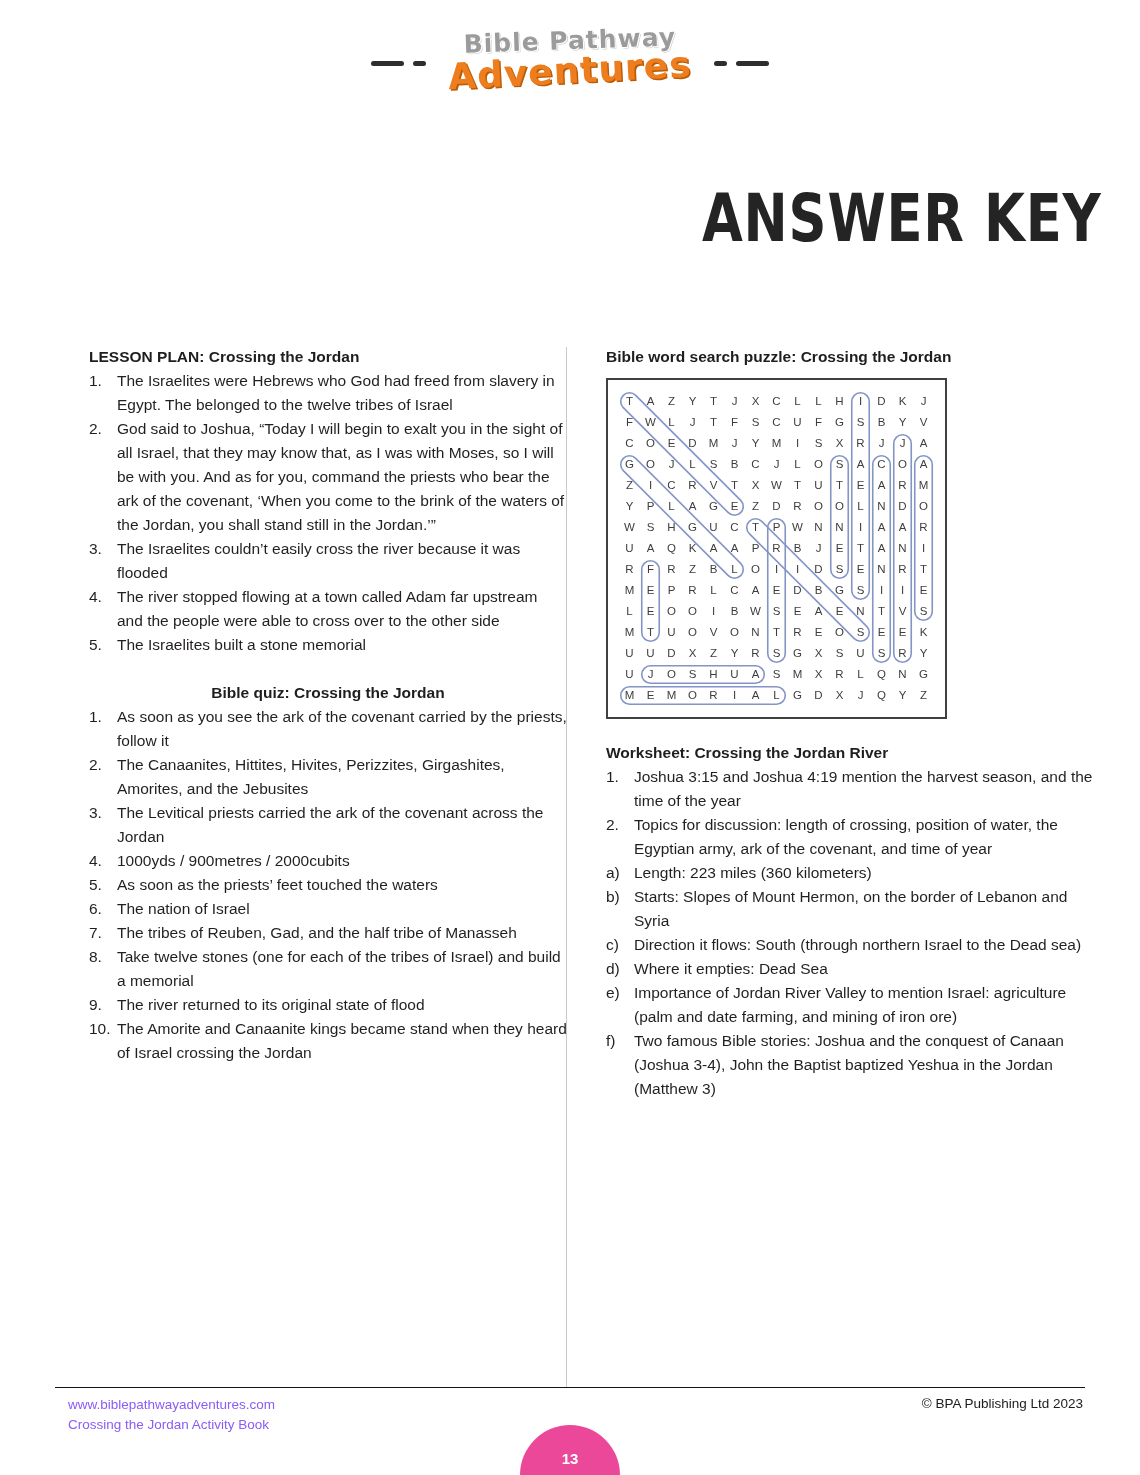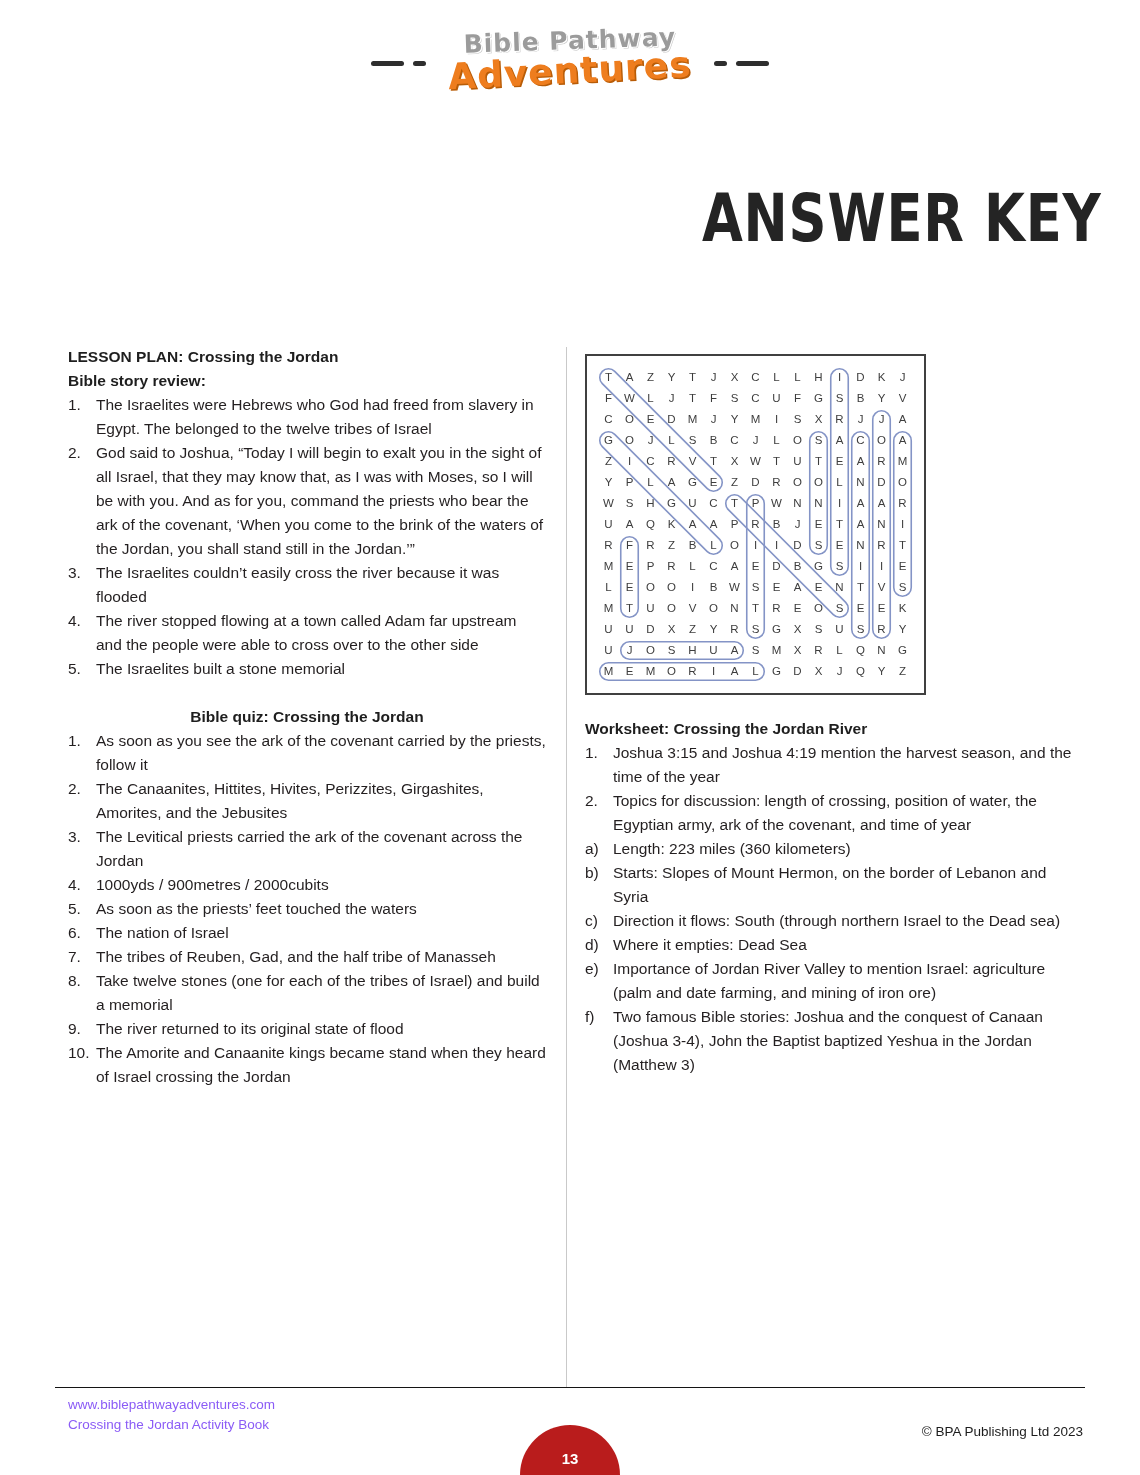--- a/index.html
+++ b/index.html
@@ -14,41 +14,41 @@
   .bar.long { width:33px; } .bar.short { width:13px; }
   .logo-text { text-align:center; }
   .logo-line1 { font-family:"DejaVu Sans",sans-serif; font-weight:bold; font-size:25px; color:#9b9b9b; letter-spacing:1px; transform:rotate(-2deg); text-shadow:1px 1px 0 #ffffff, 1.5px 1.5px 0 #c9c9c9; }
   .logo-line2 { font-family:"DejaVu Sans",sans-serif; font-weight:bold; font-size:36px; color:#ee7d1e; letter-spacing:1px; margin-top:-5px; transform:rotate(-3deg); text-shadow:1.5px 1.5px 0 #b85c07; }
 
   
   .title { position:absolute; top:180px; left:12px; width:100%; text-align:right; }
   .title-inner { display:inline-block; font-family:"DejaVu Sans",sans-serif; font-weight:bold; font-size:66px; color:#242424; transform:scaleX(0.8); letter-spacing:1px; }
 
   
-  .col { position:absolute; top:345px; font-size:15.5px; line-height:24px; }
+  .col { position:absolute; top:345px; font-size:15.5px; line-height:24px;margin-left:21px; }
   .col.left  { left:68px;  width:478px; }
   .col.right { left:585px; width:498px; }
   .divider { position:absolute; left:566px; top:347px; width:1px; height:1040px; background:#c9c9c9; }
   h2.hd { font-size:15.5px; font-weight:bold; line-height:24px; color:#1e1e1e; }
   .section-gap { margin-top:24px;text-align:center; }
   .li { display:flex; }
   .li .n { flex:none; width:28px; }
   .li .t { flex:1; }
 
   
   .ws-box { position:relative; width:341px; border:2px solid #404040; padding:11px; margin:9px 0 22px 0; background:#fff; }
   #ws-grid { display:grid; grid-template-columns:repeat(15, 21px); grid-auto-rows:21px; }
   .ws-cell { text-align:center; line-height:21px; font-size:11.5px; color:#3d3d3d; font-family:"Liberation Sans",sans-serif; }
   #ws-overlay { position:absolute; left:11px; top:11px; pointer-events:none; }
 
   
   .footer-line { position:absolute; left:55px; right:55px; top:1387px; border-top:1.5px solid #141414; }
   .footer-left { position:absolute; left:68px; top:1395px; font-size:13.5px; line-height:20px; color:#8b5cf6; }
-  .footer-right { position:absolute; right:57px; top:1396px; font-size:13.5px; color:#1c1c1c;margin-top:28px; }
-  .page-circle { position:absolute; bottom:0; left:50%; transform:translateX(-50%); width:100px; height:50px; background:#b91c1c; border-radius:100px 100px 0 0; display:flex; align-items:center; justify-content:center; padding-top:16px; }
+  .footer-right { position:absolute; right:57px; top:1396px; font-size:13.5px; color:#1c1c1c; }
+  .page-circle { position:absolute; bottom:0; left:50%; transform:translateX(-50%); width:100px; height:50px; background:#ec4899; border-radius:100px 100px 0 0; display:flex; align-items:center; justify-content:center; padding-top:16px; }
   .page-circle span { color:#ffffff; font-weight:bold; font-size:15px; }
 </style>
 </head>
 <body>
 
 <div class="page">
 
   <div class="logo-row">
     <span class="dashes">
       <span class="bar long"></span>
@@ -63,21 +63,20 @@
       <span class="bar long"></span>
     </span>
   </div>
 
   <h1 class="title"><span class="title-inner">ANSWER KEY</span></h1>
 
   <div class="divider"></div>
 
   <section class="col left">
     <h2 class="hd">LESSON PLAN: Crossing the Jordan</h2>
-    <h2 class="hd">Bible story review:</h2>
 
     <div class="li">
         <span class="n">1.</span>
         <span class="t">The Israelites were Hebrews who God had freed from slavery in Egypt. The belonged to the twelve tribes of Israel</span>
       </div>
     <div class="li">
         <span class="n">2.</span>
         <span class="t">God said to Joshua, “Today I will begin to exalt you in the sight of all Israel, that they may know that, as I was with Moses, so I will be with you. And as for you, command the priests who bear the ark of the covenant, ‘When you come to the brink of the waters of the Jordan, you shall stand still in the Jordan.’”</span>
       </div>
     <div class="li">
@@ -130,20 +129,21 @@
         <span class="n">9.</span>
         <span class="t">The river returned to its original state of flood</span>
       </div>
     <div class="li">
         <span class="n">10.</span>
         <span class="t">The Amorite and Canaanite kings became stand when they heard of Israel crossing the Jordan</span>
       </div>
   </section>
 
   <section class="col right">
+    <h2 class="hd">Bible word search puzzle: Crossing the Jordan</h2>
 
     <div class="ws-box">
       <div id="ws-grid">
           <span class="ws-cell">T</span>
           <span class="ws-cell">A</span>
           <span class="ws-cell">Z</span>
           <span class="ws-cell">Y</span>
           <span class="ws-cell">T</span>
           <span class="ws-cell">J</span>
           <span class="ws-cell">X</span>

